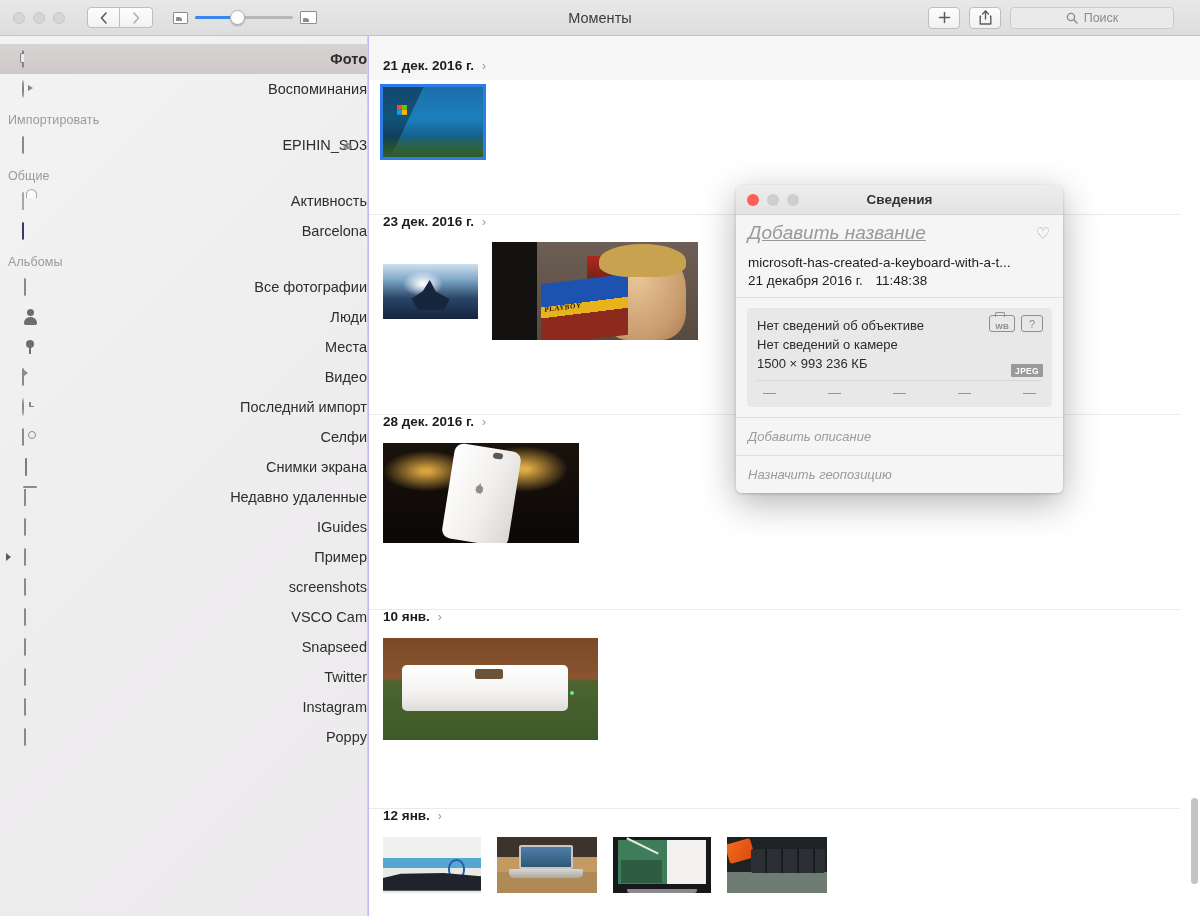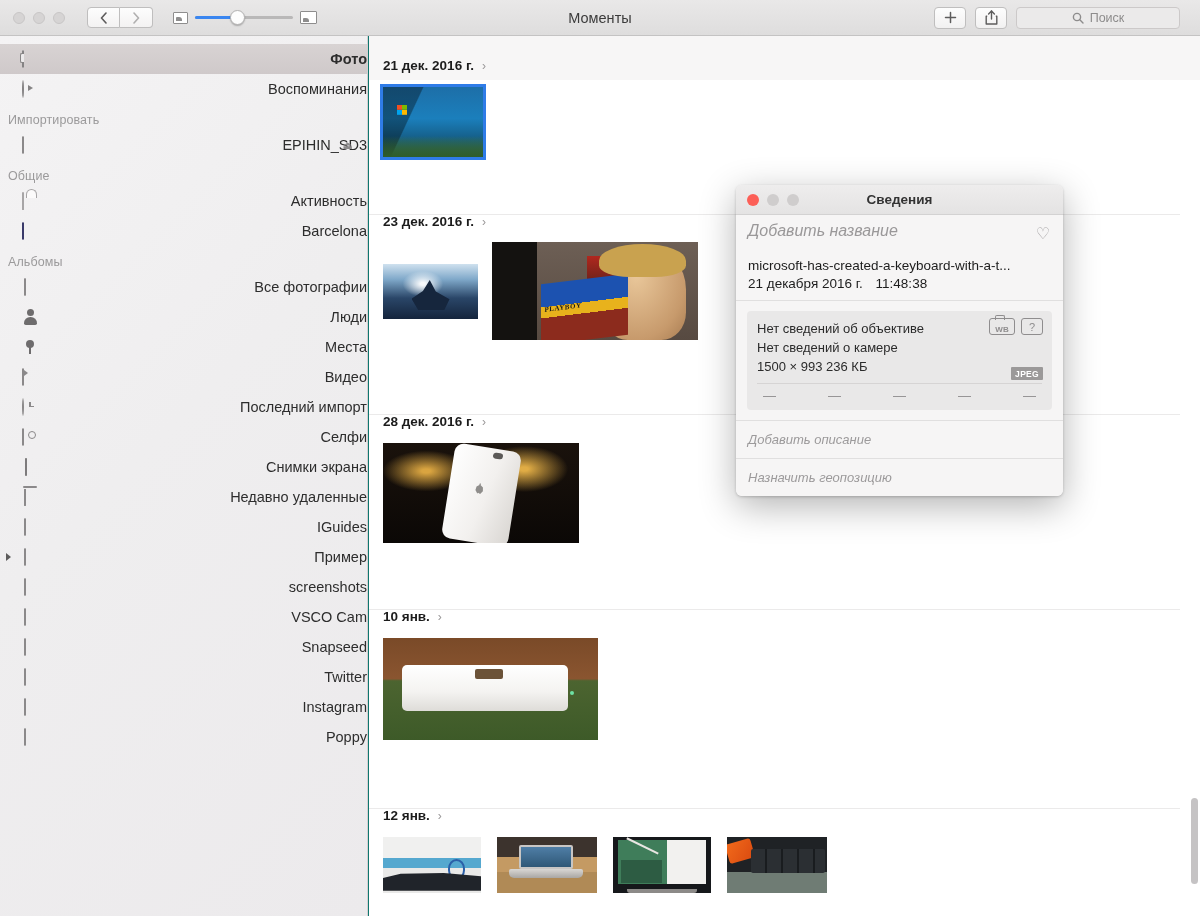--- a/index.html
+++ b/index.html
@@ -11,21 +11,21 @@
     font-family: "Liberation Sans", "DejaVu Sans", sans-serif;
     background: #ffffff;
     -webkit-font-smoothing: antialiased;
   }
 
   .window {
     position: relative;
     width: 1200px;
     height: 916px;
     overflow: hidden;
-    background: #0f766e;
+    background: #c4b5fd;
   }
 
   
   .titlebar {
     position: absolute;
     top: 0; left: 0;
     width: 1200px;
     height: 36px;
     background: linear-gradient(to bottom, #e9e8e8 0%, #dedddd 100%);
     border-bottom: 1px solid #c4c3c3;
@@ -115,21 +115,21 @@
     left: 0; right: 0;
     text-align: center;
     font-size: 14.5px;
     color: #3b3b3b;
     font-weight: 400;
     pointer-events: none;
   }
 
   .tb-right {
     position: absolute;
-    right: 20px;
+    right: 26px;
     display: flex;
     align-items: center;
     gap: 9px;
     padding-left: 18px;
   }
   .tb-btn {
     width: 32px; height: 22px;
     background: linear-gradient(to bottom, #fdfdfd, #f2f1f1);
     border: 1px solid #bfbebe;
     border-radius: 4px;
@@ -681,22 +681,23 @@
 
   .ip-titleblock {
     padding: 7px 12px 9px 12px;
     background: #f6f5f5;
     border-bottom: 1px solid #e0dfdf;
     position: relative;
   }
   .ip-addtitle {
     font-style: italic;
     color: #9a9899;
-    font-size: 16px;
-    margin-bottom: 18px;
+    font-size: 19px;
+    margin-bottom: 11px;
+    text-decoration: underline;
   }
   .ip-filename {
     font-size: 13.5px;
     color: #1d1d1d;
     white-space: nowrap;
     overflow: hidden;
     margin-bottom: 3px;
   }
   .ip-datetime {
     font-size: 13.5px;

